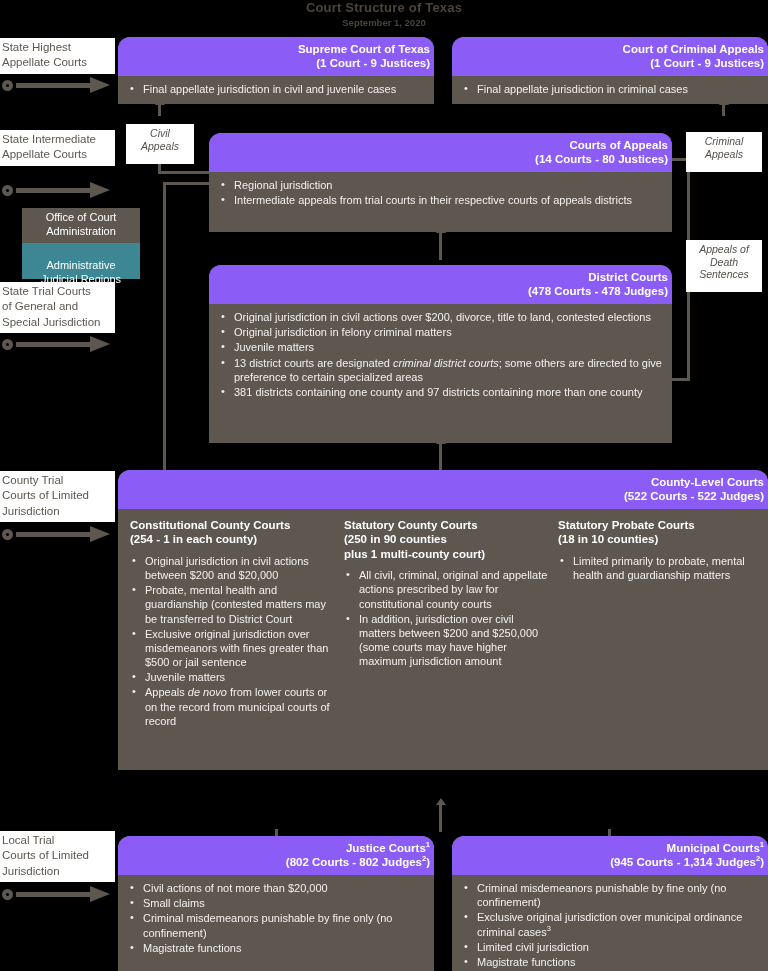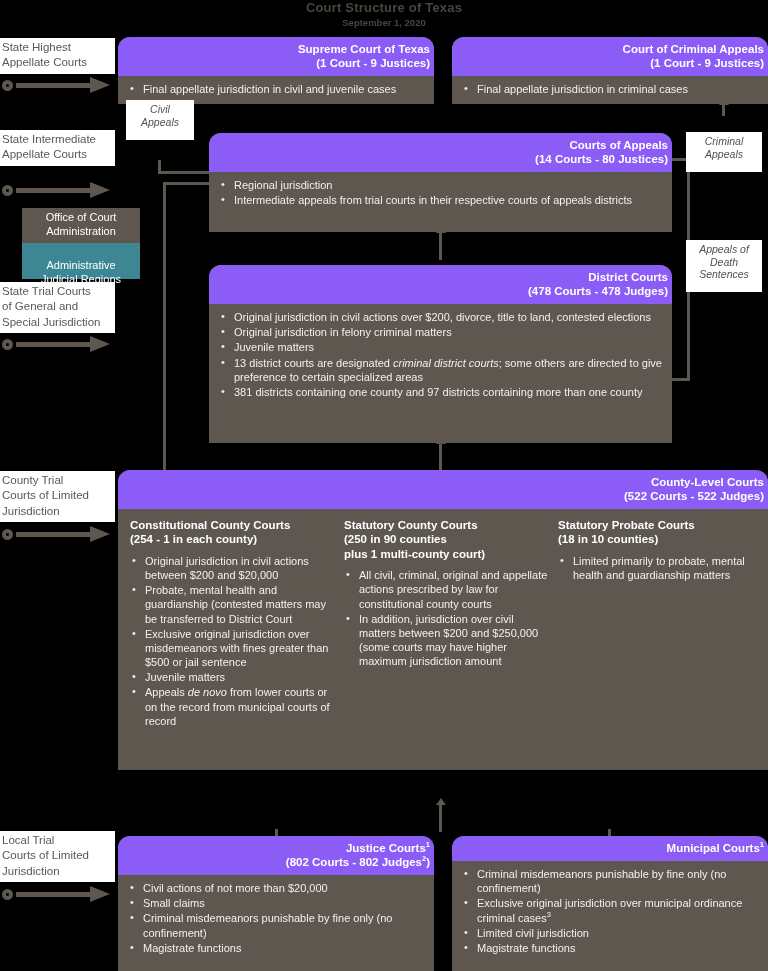--- a/index.html
+++ b/index.html
@@ -192,21 +192,21 @@
     <span class="t1">Court of Criminal Appeals</span>
     <span class="t2">(1 Court - 9 Justices)</span>
   </div>
   <div class="body-pad">
     <ul class="bl">
       <li>Final appellate jurisdiction in criminal cases</li>
     </ul>
   </div>
 </div>
 
-<div class="note" style="left:126px;top:100px;width:68px;height:40px;">
+<div class="note" style="left:126px;top:124px;width:68px;height:40px;">
   <div>Civil</div>
   <div>Appeals</div>
 </div>
 
 <div class="note" style="left:686px;top:114px;width:76px;height:40px;margin-top:18px;">
   <div>Criminal</div>
   <div>Appeals</div>
 </div>
 
 <div class="note" style="left:686px;top:240px;width:76px;height:52px;">
@@ -301,20 +301,21 @@
       <li>Small claims</li>
       <li>Criminal misdemeanors punishable by fine only (no confinement)</li>
       <li>Magistrate functions</li>
     </ul>
   </div>
 </div>
 
 <div class="box" style="left:452px;top:836px;width:316px;height:135px;border-radius:12px 12px 0 0;">
   <div class="hdr">
     <span class="t1"><span>Municipal Courts</span><sup>1</sup></span>
+    <span class="t2"><span>(945 Courts - 1,314 Judges</span><sup>2</sup><span>)</span></span>
   </div>
   <div class="body-pad">
     <ul class="bl">
       <li>Criminal misdemeanors punishable by fine only (no confinement)</li>
       <li><span>Exclusive original jurisdiction over municipal ordinance criminal cases</span><sup>3</sup></li>
       <li>Limited civil jurisdiction</li>
       <li>Magistrate functions</li>
     </ul>
   </div>
 </div>

